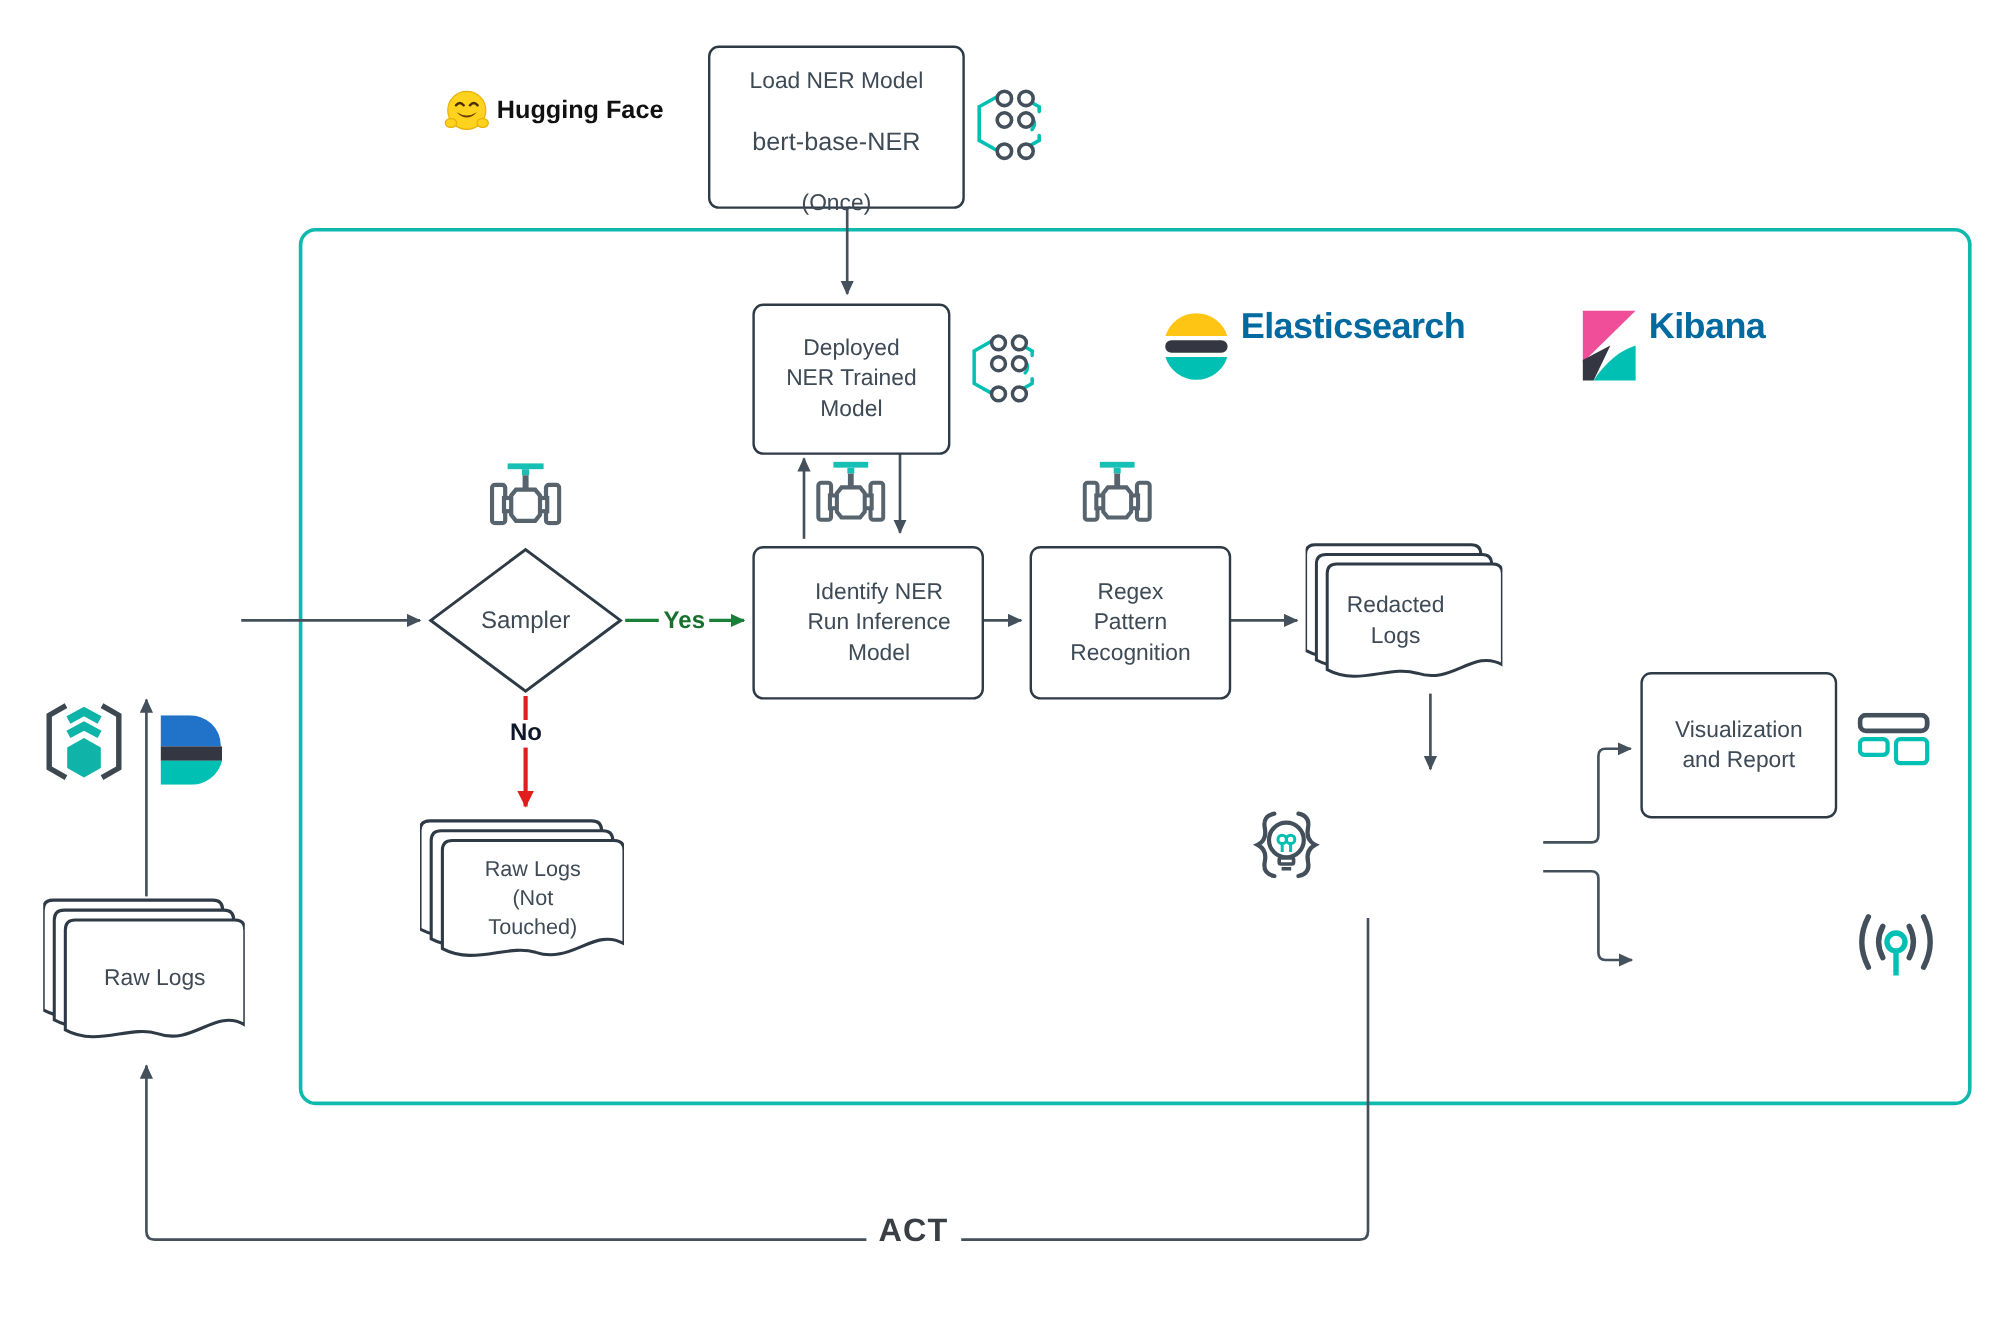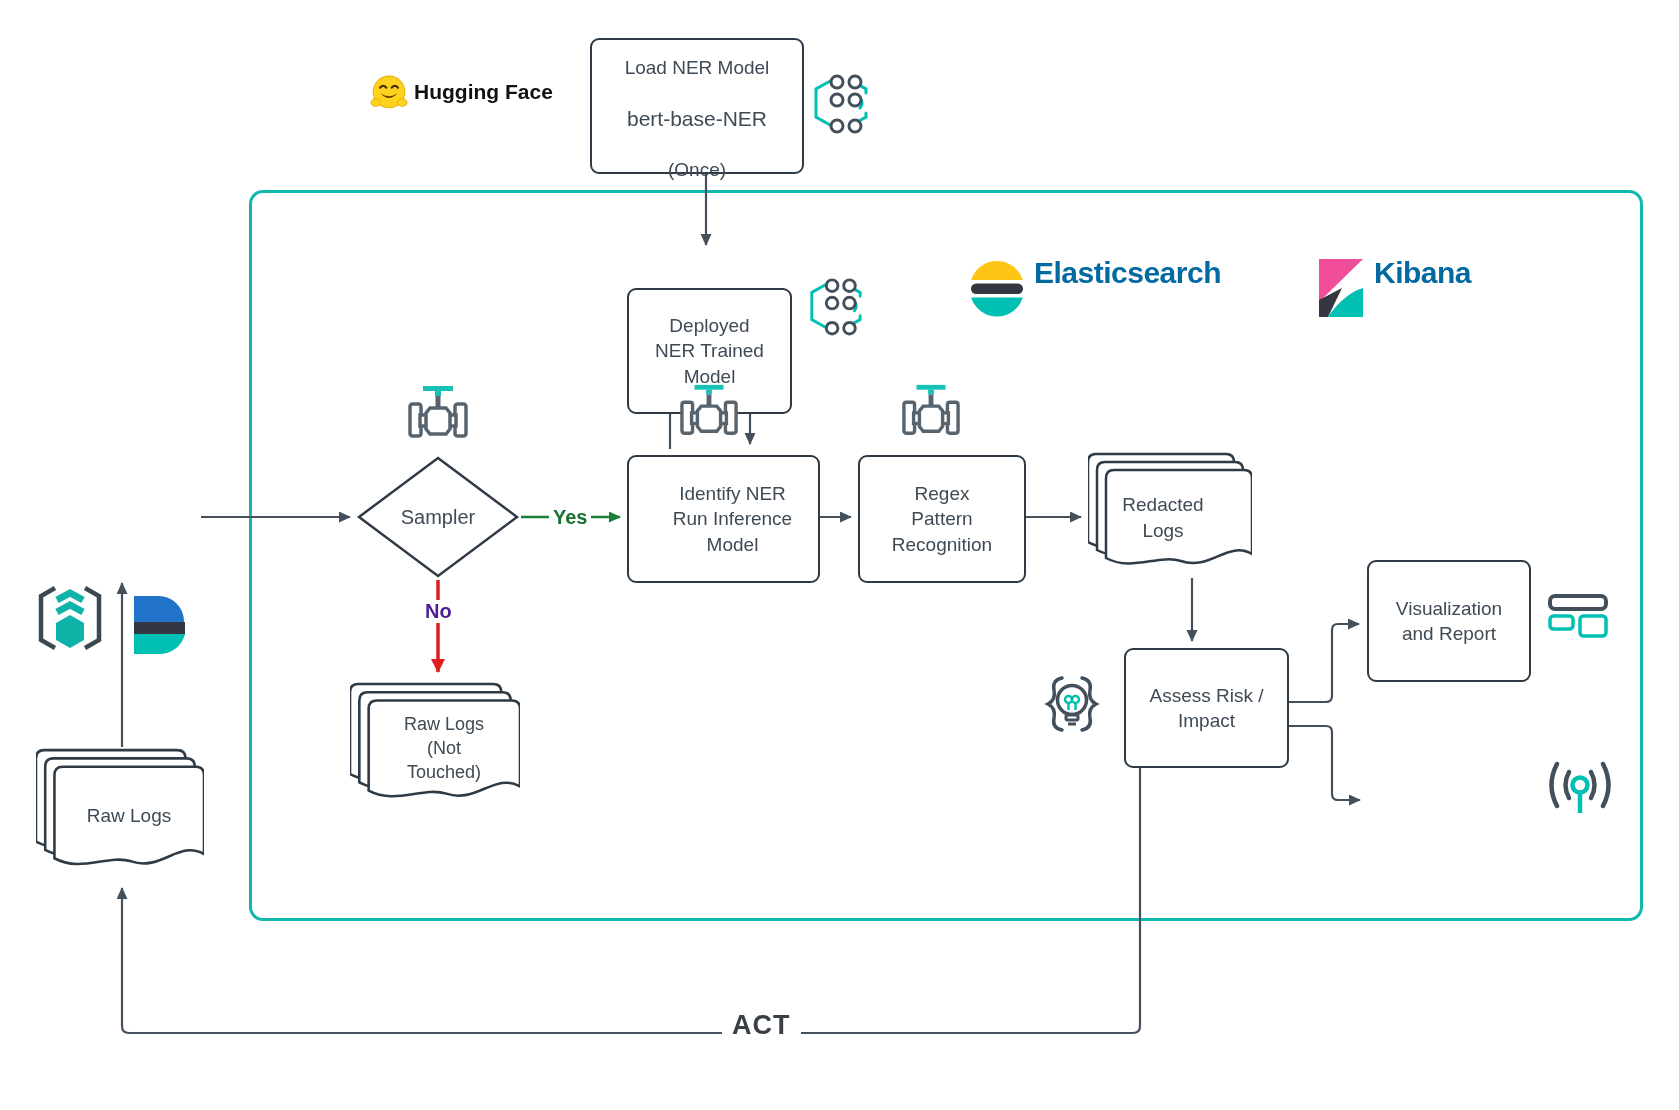--- a/index.html
+++ b/index.html
@@ -10,21 +10,21 @@
   .box{position:absolute;background:#fff;border:2.5px solid #2e3b46;border-radius:9px;
        display:flex;align-items:center;justify-content:center;text-align:center;z-index:3;}
   .lbl{white-space:pre-line;font-size:19px;line-height:1.32;color:#3e4a55;}
   .diamond{position:absolute;z-index:3;}
   .diamond .lbl-wrap{position:absolute;inset:0;display:flex;align-items:center;justify-content:center;}
   .stack{position:absolute;z-index:3;}
   .stack .stack-label{position:absolute;left:20px;top:16px;right:2px;bottom:10px;display:flex;
        align-items:center;justify-content:center;text-align:center;}
   .edge-label{position:absolute;z-index:4;background:#fff;padding:0 4px;font-weight:bold;font-size:20px;}
   .yes{color:#17702c;}
-  .no{color:#4c1d95;}
+  .no{color:#0f172a;}
   .act{font-size:27px;font-weight:bold;color:#3a3f45;letter-spacing:1px;z-index:4;background:#fff;
        position:absolute;padding:0 10px;}
   .brand-text{position:absolute;font-weight:700;font-size:30px;color:#0369a1;letter-spacing:-0.5px;z-index:3;}
   .hf-text{position:absolute;font-weight:800;font-size:21px;color:#111;z-index:3;}
   .icon{position:absolute;z-index:3;}
   .big{font-size:21px;}
 </style>
 </head>
 <body>
 
@@ -85,21 +85,21 @@
     <g stroke="#43505c" stroke-width="3" fill="#fff">
       <circle cx="27" cy="12" r="6"></circle>
         <circle cx="45" cy="12" r="6"></circle>
       <circle cx="27" cy="30" r="6"></circle>
         <circle cx="45" cy="30" r="6"></circle>
       <circle cx="27" cy="56" r="6"></circle>
         <circle cx="45" cy="56" r="6"></circle>
     </g>
   </svg>
 
-  <div class="box" style="left:627px;top:253px;width:161px;height:122px;margin-top:35px;">
+  <div class="box" style="left:627px;top:253px;width:161px;height:122px;">
     <div class="lbl">Deployed
 NER Trained
 Model</div>
   </div>
 
   <svg class="icon" style="left:806px;top:274px;" width="58" height="64" viewBox="0 0 60 66">
     <path d="M22,10 L6,19 V47 L22,56" stroke="#00BFB3" stroke-width="3" fill="none" stroke-linecap="round"></path>
     <path d="M40,10 L56,19 V23" stroke="#00BFB3" stroke-width="3" fill="none" stroke-linecap="round"></path>
     <path d="M56,43 V47 L40,56" stroke="#00BFB3" stroke-width="3" fill="none" stroke-linecap="round"></path>
     <path d="M50,28 Q54,33 50,38" stroke="#00BFB3" stroke-width="3" fill="none" stroke-linecap="round"></path>
@@ -253,24 +253,20 @@
     <rect x="28" y="43" width="12" height="5" rx="1.5" stroke="#43505c" stroke-width="3" fill="#fff"></rect>
     <line x1="30" y1="52" x2="38" y2="52" stroke="#43505c" stroke-width="3"></line>
     <g stroke="#00BFB3" stroke-width="2.5" fill="none">
       <circle cx="30.5" cy="27.5" r="3.5"></circle>
         <line x1="30.5" y1="31" x2="30.5" y2="38"></line>
       <circle cx="37.5" cy="27.5" r="3.5"></circle>
         <line x1="37.5" y1="31" x2="37.5" y2="38"></line>
     </g>
   </svg>
 
-  <div class="box" style="left:1124px;top:648px;width:161px;height:116px;">
-    <div class="lbl">Assess Risk /
-Impact</div>
-  </div>
 
   <div class="box" style="left:1367px;top:560px;width:160px;height:118px;">
     <div class="lbl">Visualization
 and Report</div>
   </div>
 
   <svg class="icon" style="left:1548px;top:594px;" width="62" height="48" viewBox="0 0 62 48">
     <rect x="2" y="2" width="56" height="13" rx="5" stroke="#43505c" stroke-width="4" fill="none"></rect>
     <rect x="2" y="22" width="23" height="13" rx="3.5" stroke="#00BFB3" stroke-width="3.5" fill="none"></rect>
     <rect x="32" y="22" width="26" height="20" rx="3.5" stroke="#00BFB3" stroke-width="3.5" fill="none"></rect>

